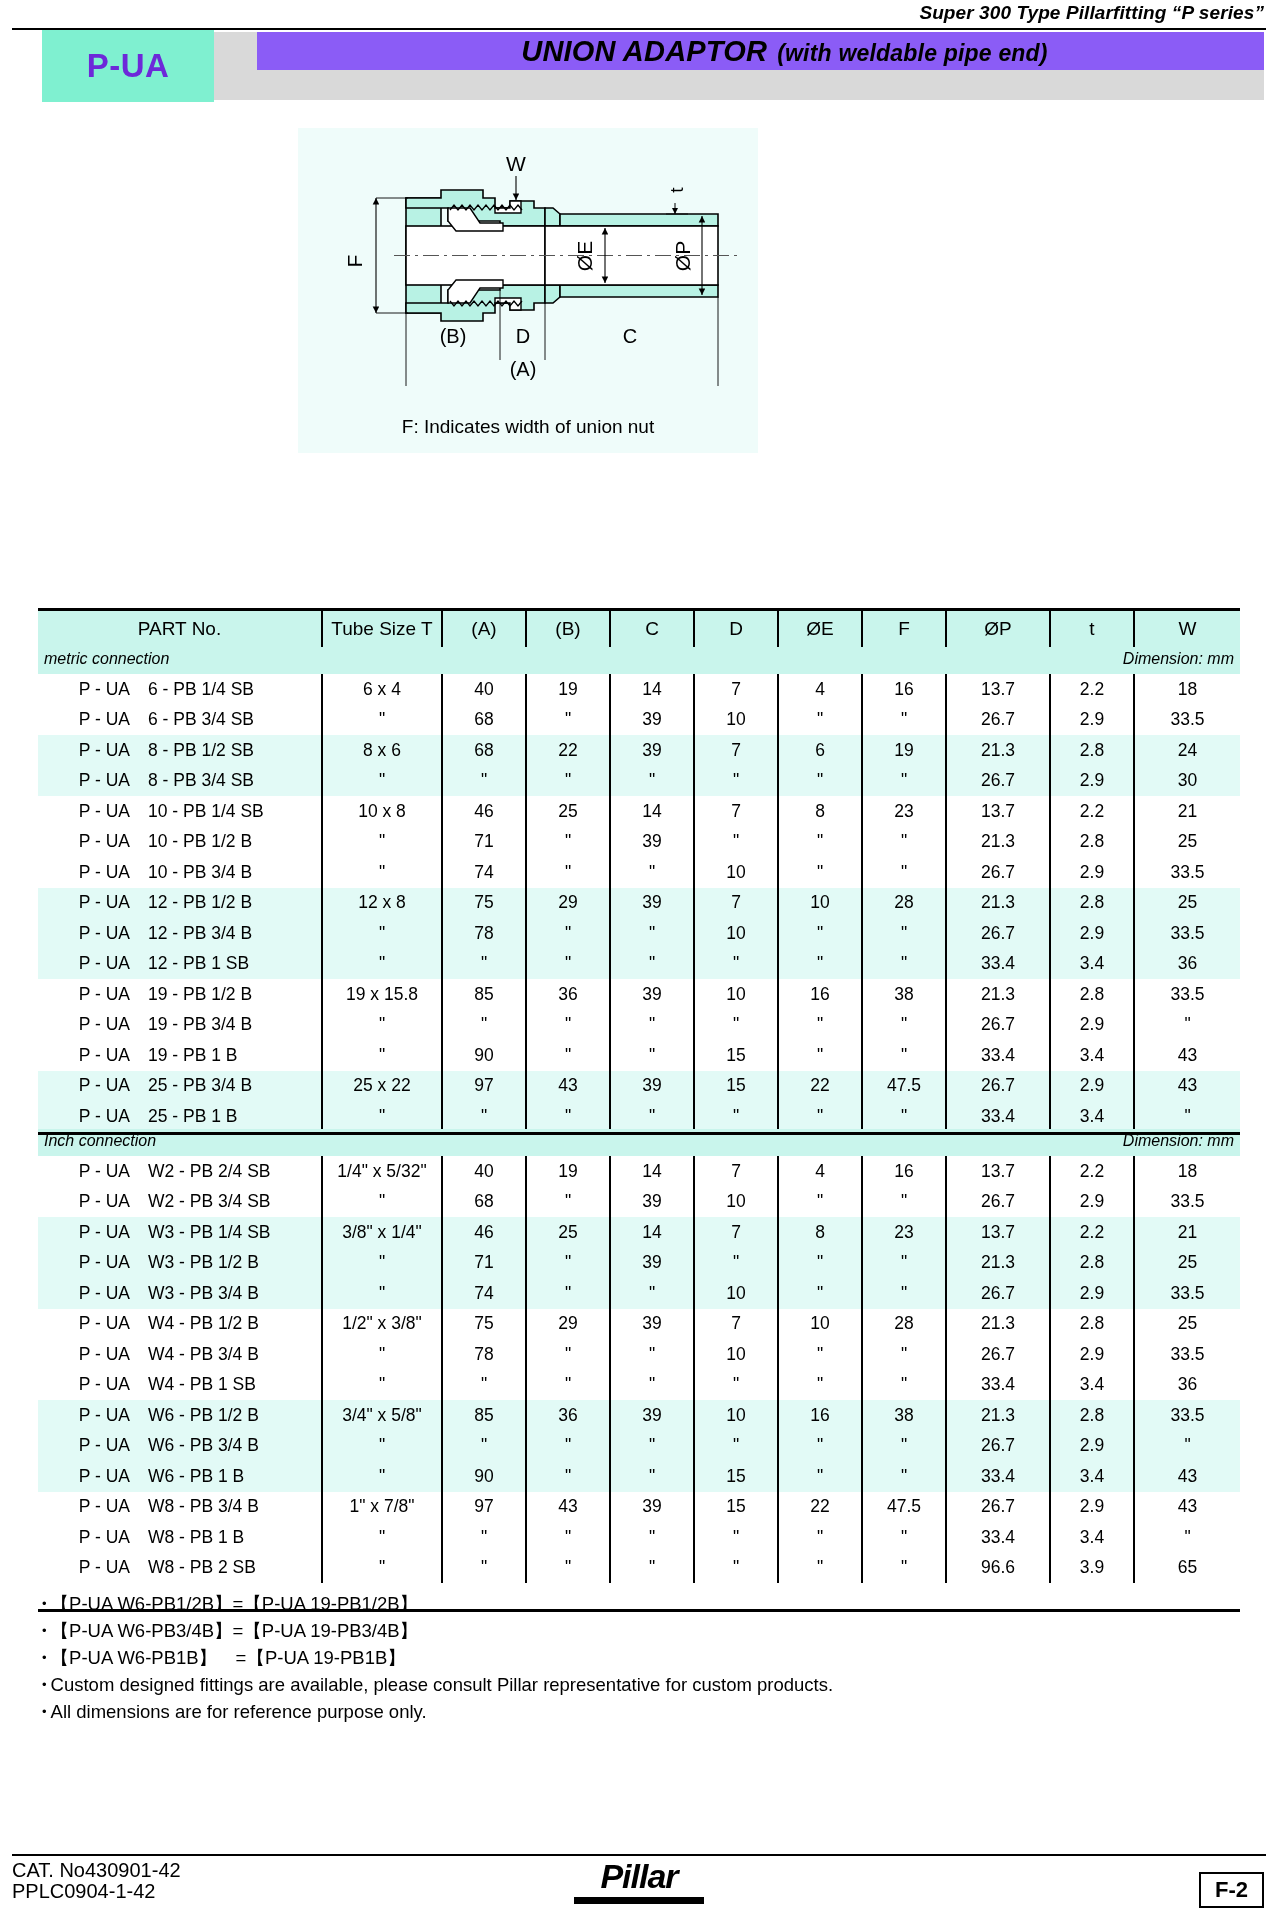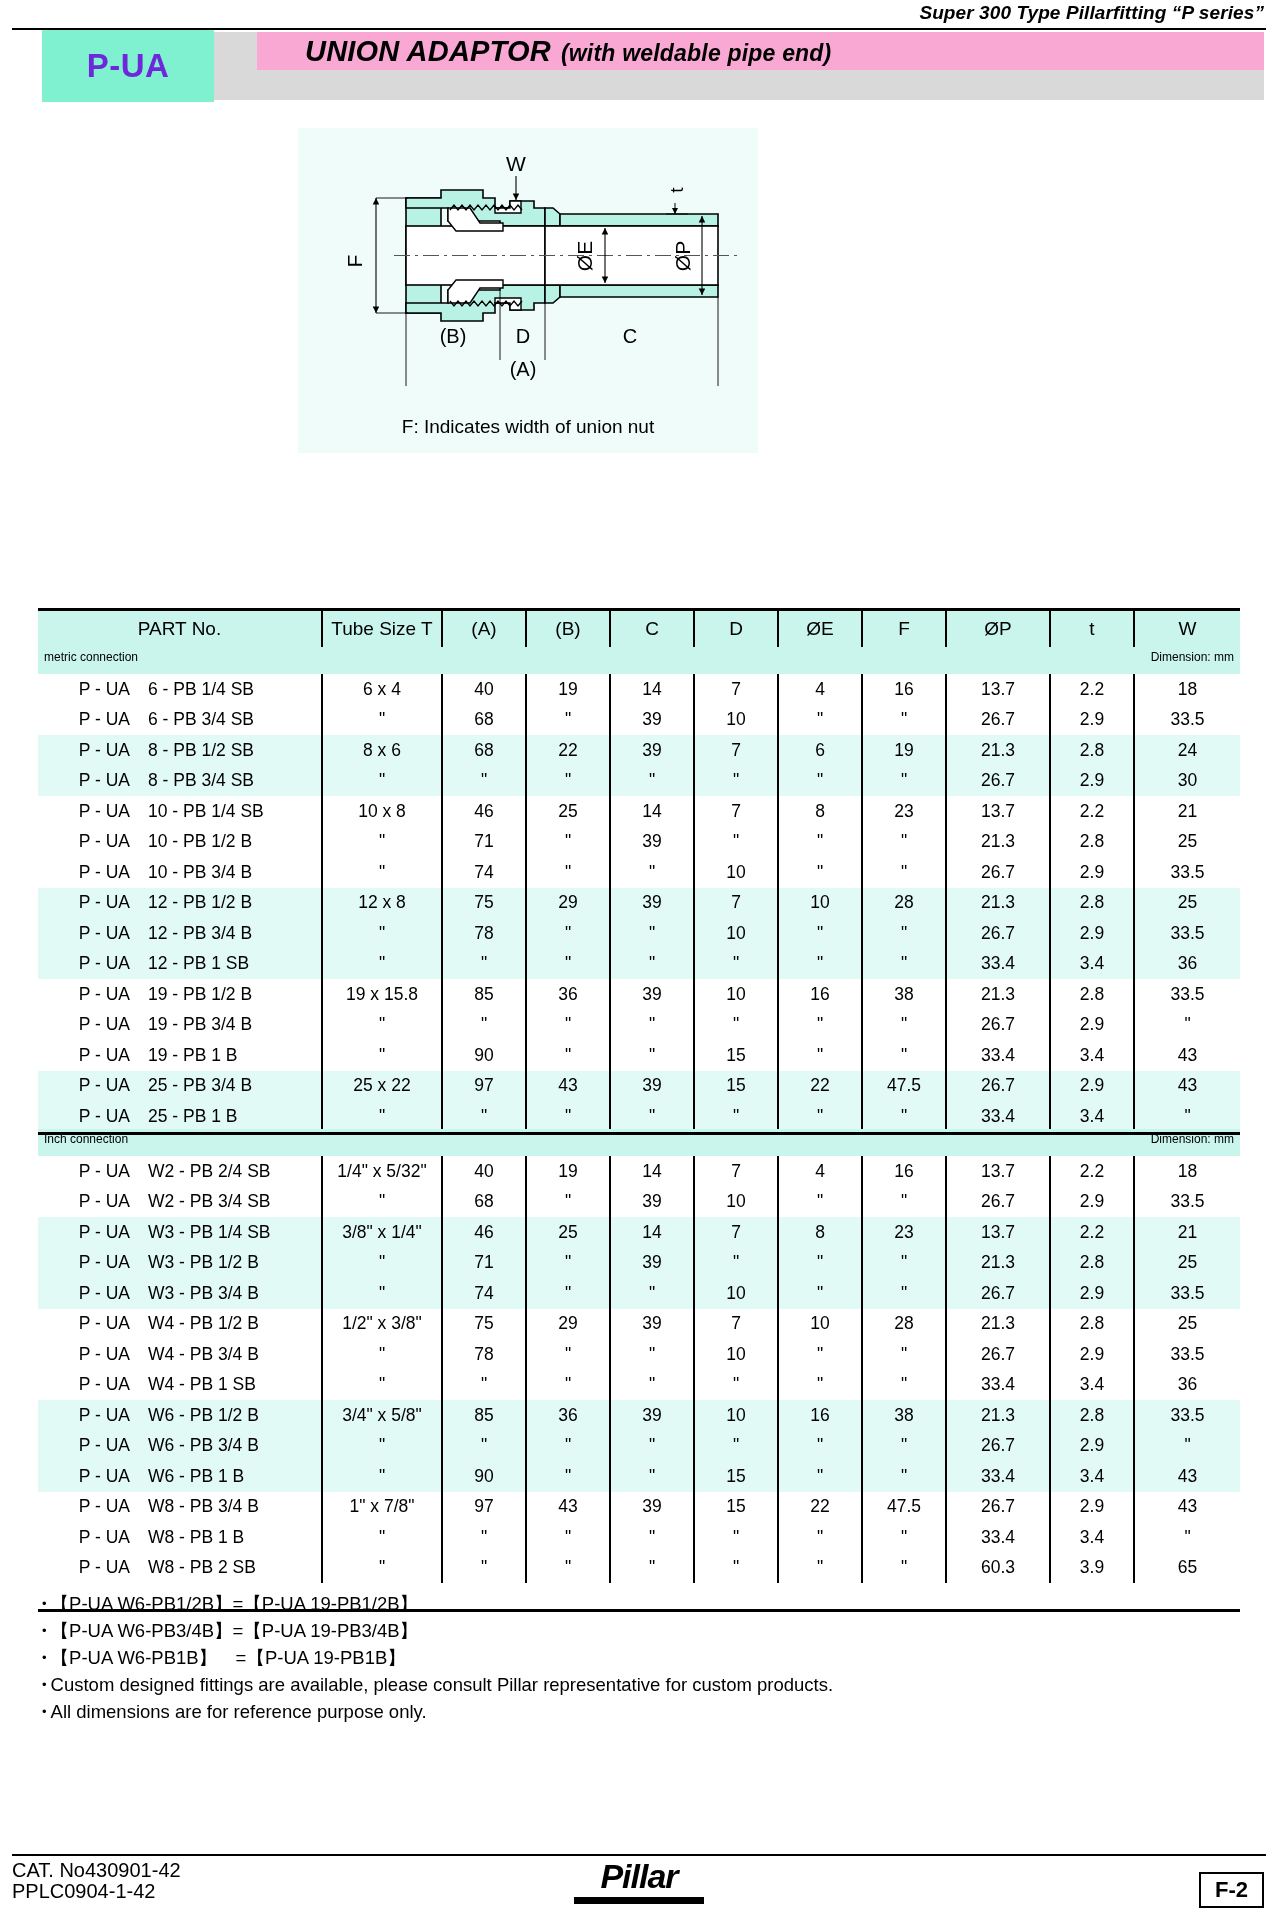--- a/index.html
+++ b/index.html
@@ -31,23 +31,24 @@
   .head-band {
     position: absolute;
     top: 32px; left: 42px; right: 14px;
     height: 68px;
     background: #d9d9d9;
   }
   .head-title-box {
     position: absolute;
     top: 32px; left: 257px; right: 14px;
     height: 38px;
-    background: #f9a8d4;
+    background: #8b5cf6;
     display: flex;
     align-items: center;
+    justify-content: center;
   }
   .head-title {
     font-size: 29px;
     font-weight: bold;
     font-style: italic;
     padding-left: 48px;
     white-space: nowrap;
     letter-spacing: .2px;
   }
   .head-title .sub {
@@ -108,23 +109,24 @@
     border-left: 2px solid #000;
   }
   .hdr-row td:first-child { border-left: none; }
   .top-rule {
     position: absolute;
     left: 38px; width: 1202px; height: 3px; background: #000;
   }
   .sect-row td {
     background: #c9f5ec;
     height: 27px;
-    font-size: 12px;
+    font-size: 16px;
     position: relative;
     border: none;
+    font-style: italic;
   }
   .sect-lbl { position:absolute; left:6px; top:3px; }
   .sect-dim { position:absolute; right:6px; top:3px; }
 
   .dat td {
     height: 30.5px;
     text-align: center;
     border-left: 2px solid #000;
     vertical-align: middle;
   }
@@ -861,21 +863,21 @@
             <span class="p-main">W8 - PB 2 SB</span>
           </span>
         </td>
         <td>"</td>
         <td>"</td>
         <td>"</td>
         <td>"</td>
         <td>"</td>
         <td>"</td>
         <td>"</td>
-        <td>60.3</td>
+        <td>96.6</td>
         <td>3.9</td>
         <td>65</td>
       </tr>
     </tbody>
 </table>
 
 <div class="notes" style="top:1590px">
   <div><span class="bullet">•</span><span>【P-UA W6-PB1/2B】=【P-UA 19-PB1/2B】</span></div>
   <div><span class="bullet">•</span><span>【P-UA W6-PB3/4B】=【P-UA 19-PB3/4B】</span></div>
   <div><span class="bullet">•</span><span>【P-UA W6-PB1B】　=【P-UA 19-PB1B】</span></div>

